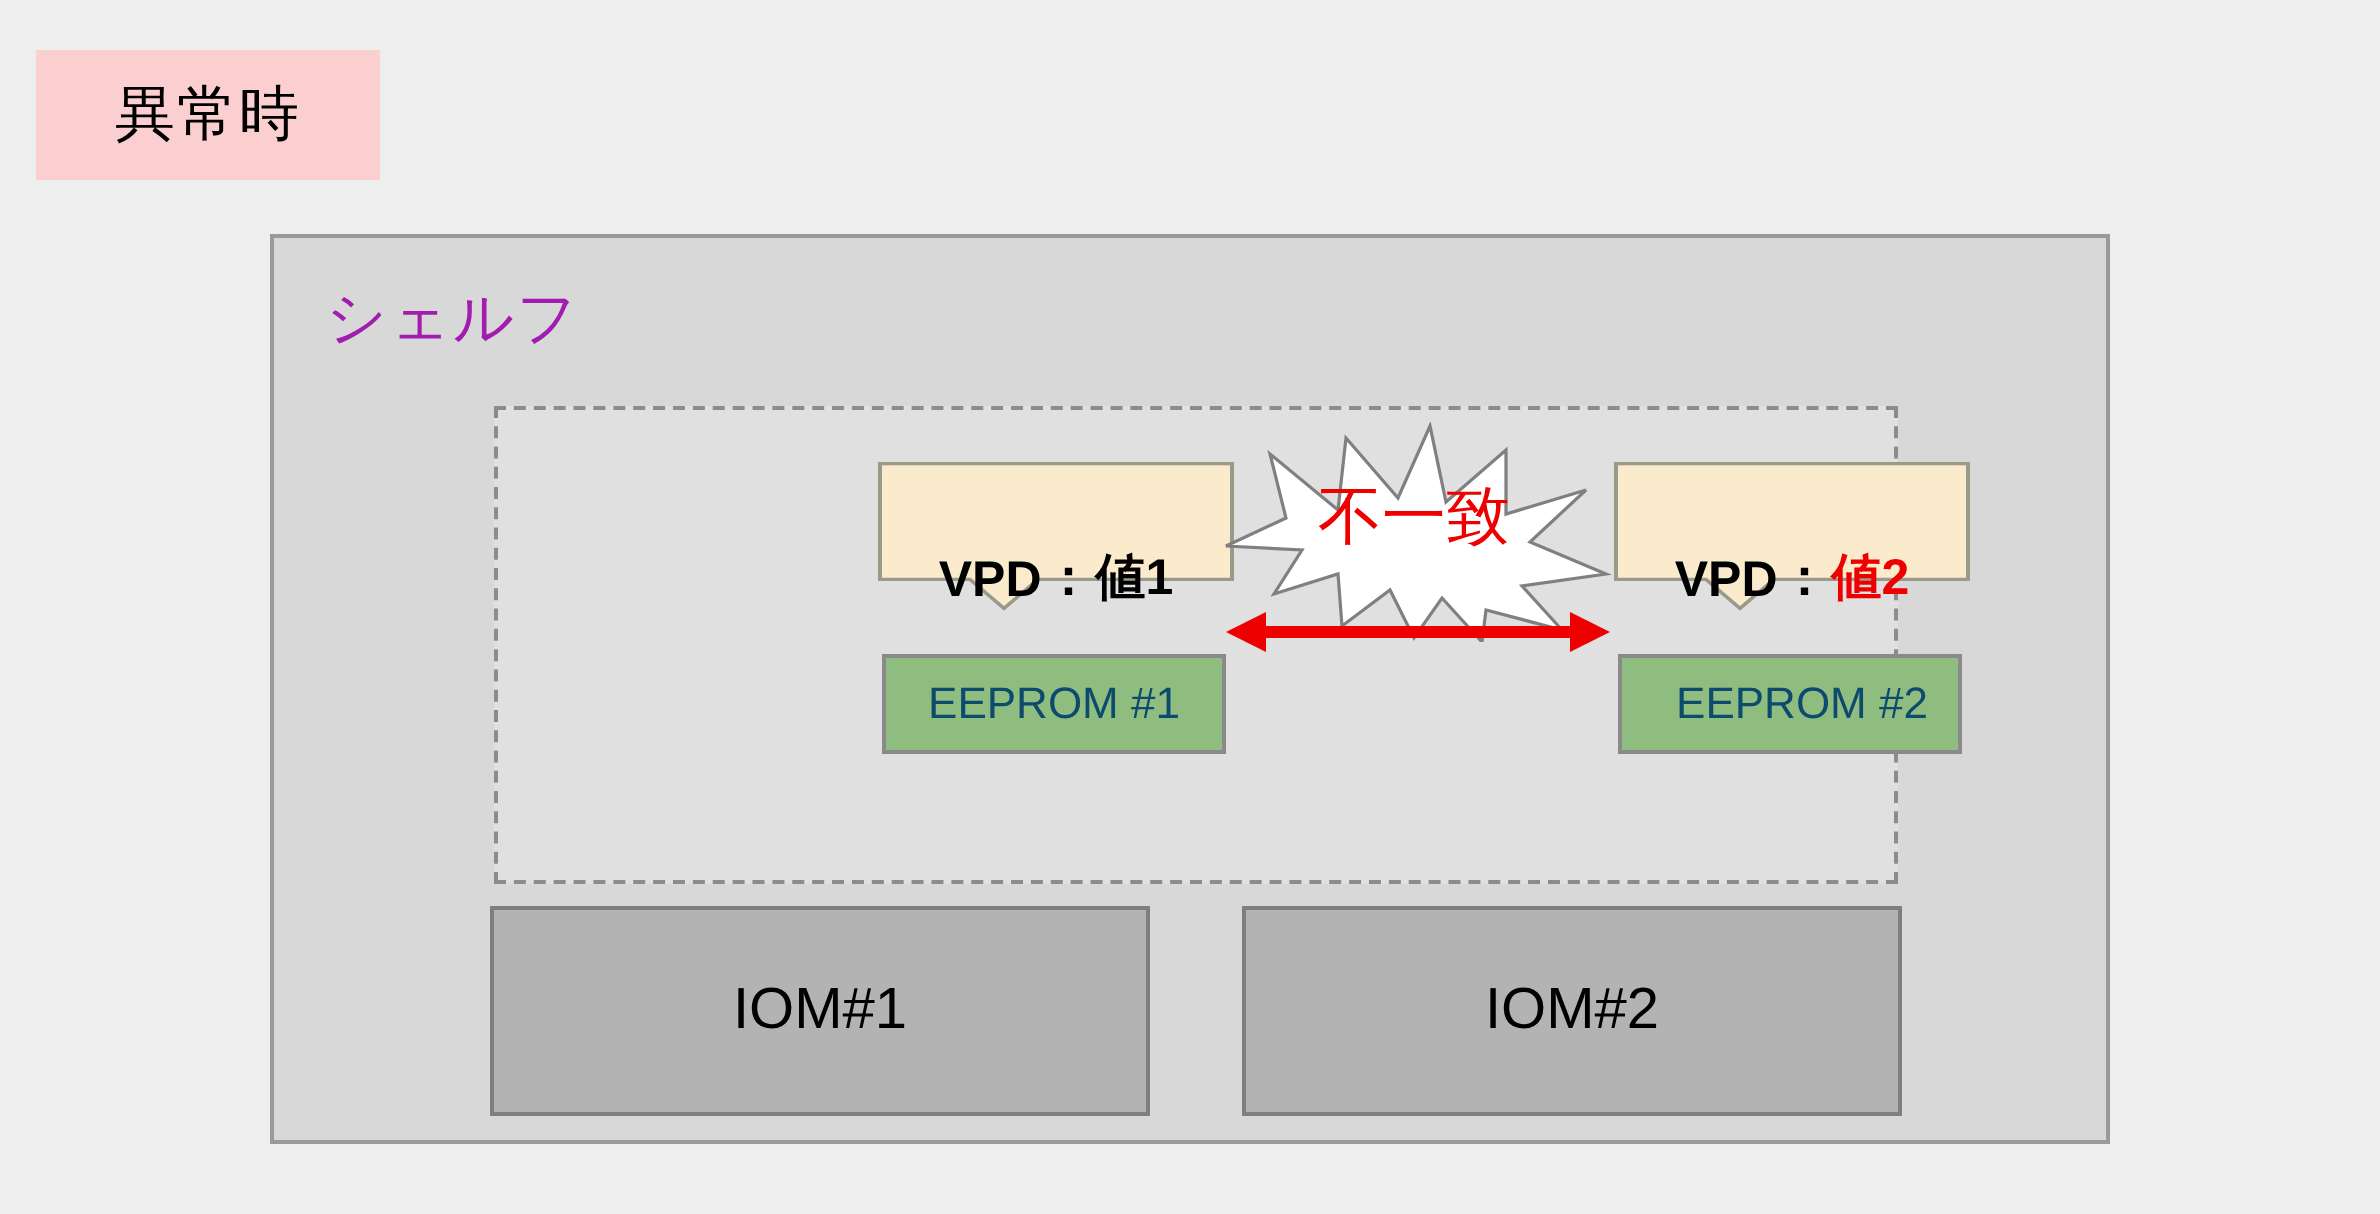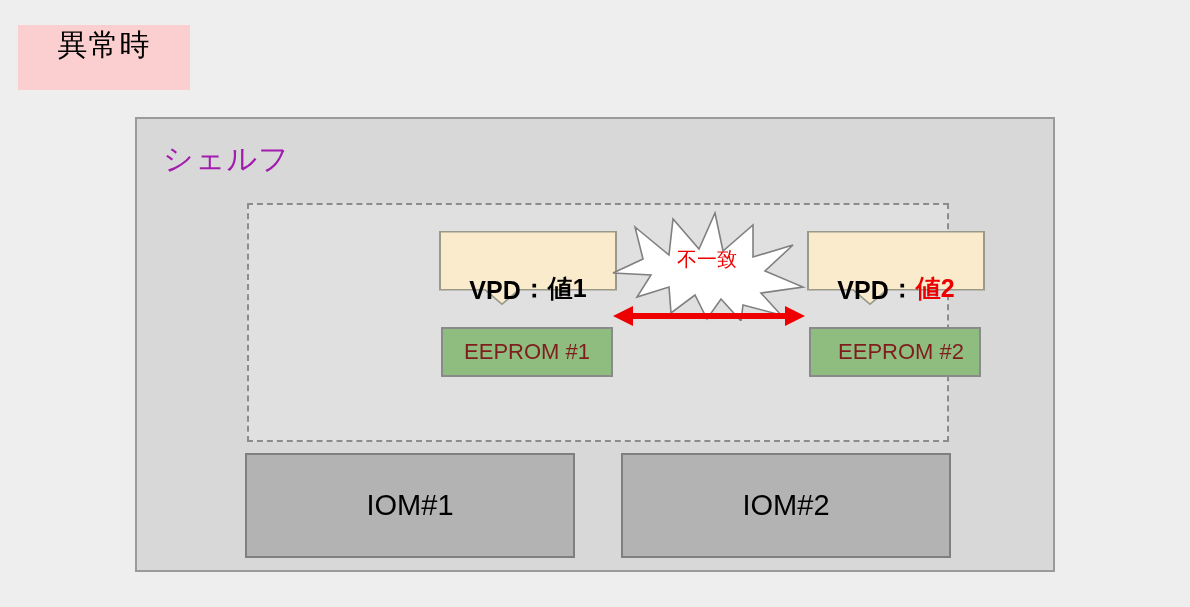--- a/index.html
+++ b/index.html
@@ -23,21 +23,21 @@
 
   
   .status-badge {
     position: absolute;
     left: 18px;
     top: 25px;
     width: 172px;
     height: 65px;
     background: #fbcfcf;
     display: flex;
-    align-items: flex-start;
+    align-items: center;
     justify-content: center;
     font-size: 30px;
     color: #000000;
     letter-spacing: 1px;
   }
 
   
   .shelf-box {
     position: absolute;
     left: 135px;
@@ -122,21 +122,21 @@
     position: absolute;
     width: 172px;
     height: 50px;
     background: #8fbc7f;
     border: 2px solid #8a8a8a;
     box-sizing: border-box;
     display: flex;
     align-items: center;
     justify-content: center;
     font-size: 22px;
-    color: #7f1d1d;
+    color: #0c4a6e;
     white-space: nowrap;
   }
   #eeprom-box-1 { left: 192px; top: 122px; }
   #eeprom-box-2 { left: 560px; top: 122px; padding-left: 12px; }
 
   
   .mismatch-burst {
     position: absolute;
     left: 358px;
     top: 6px;
@@ -149,21 +149,21 @@
   }
   .mismatch-burst .burst-text {
     position: absolute;
     left: 0;
     top: 0;
     width: 200px;
     height: 110px;
     display: flex;
     align-items: center;
     justify-content: center;
-    font-size: 20px;
+    font-size: 32px;
     color: #ee0000;
     white-space: nowrap;
     pointer-events: none;
     padding-bottom: 14px;
     box-sizing: border-box;
   }
 
   
   .compare-arrow {
     position: absolute;

